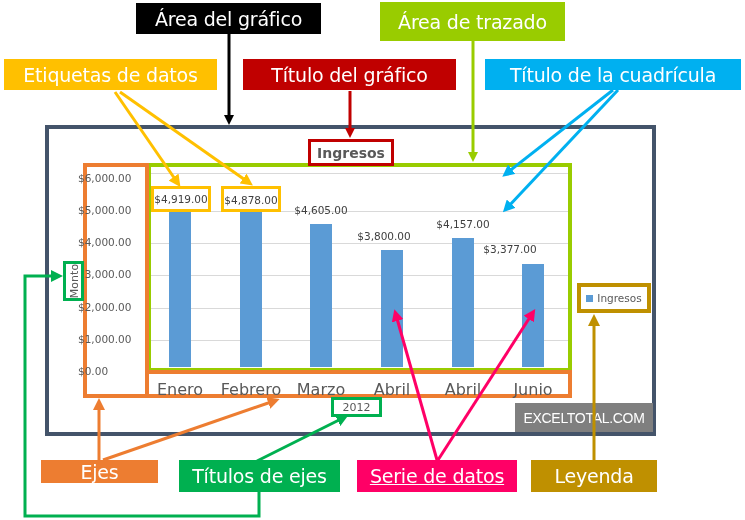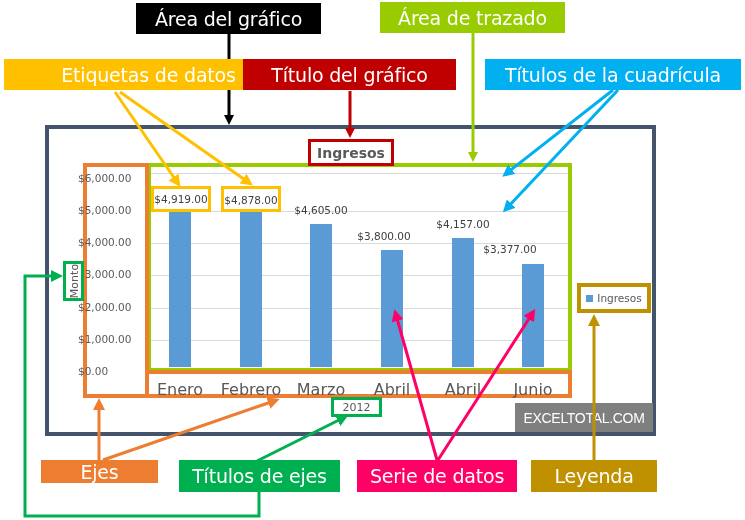--- a/index.html
+++ b/index.html
@@ -137,20 +137,20 @@
   <polyline points="259,491 259,516 25,516 25,276 57,276" fill="none" stroke="#00b050" stroke-width="3" marker-end="url(#ah-green)"></polyline>
   <line x1="257" y1="461" x2="343" y2="418" stroke="#00b050" stroke-width="3" marker-end="url(#ah-green)"></line>
 
   <line x1="437" y1="460" x2="396" y2="315" stroke="#ff0066" stroke-width="3" marker-end="url(#ah-pink)"></line>
   <line x1="438" y1="460" x2="532" y2="314" stroke="#ff0066" stroke-width="3" marker-end="url(#ah-pink)"></line>
 
   <line x1="594" y1="461" x2="594" y2="320" stroke="#bf9000" stroke-width="3" marker-end="url(#ah-gold)"></line>
 </svg>
 
 <div class="callout" style="left:136px;top:3px;width:185px;height:31px;background:#000000;">Área del gráfico</div>
-<div class="callout" style="left:380px;top:2px;width:185px;height:31px;background:#99cc00;">Área de trazado</div>
-<div class="callout" style="left:4px;top:59px;width:213px;height:31px;background:#ffc000;padding-left:38px;">Etiquetas de datos</div>
+<div class="callout" style="left:380px;top:2px;width:185px;height:39px;background:#99cc00;">Área de trazado</div>
+<div class="callout" style="left:4px;top:59px;width:213px;height:31px;background:#ffc000;">Etiquetas de datos</div>
 <div class="callout" style="left:243px;top:59px;width:213px;height:31px;background:#c00000;">Título del gráfico</div>
-<div class="callout" style="left:485px;top:59px;width:256px;height:31px;background:#00b0f0;">Títulos de la cuadrícula</div>
+<div class="callout" style="left:485px;top:59px;width:256px;height:31px;background:#00b0f0;">Título de la cuadrícula</div>
 <div class="callout" style="left:41px;top:460px;width:117px;height:23px;background:#ed7d31;">Ejes</div>
 <div class="callout" style="left:179px;top:460px;width:161px;height:32px;background:#00b050;">Títulos de ejes</div>
-<div class="callout" style="left:357px;top:460px;width:160px;height:32px;background:#ff0066;">Serie de datos</div>
+<div class="callout" style="left:357px;top:460px;width:160px;height:32px;background:#ff0066;text-decoration:underline;">Serie de datos</div>
 <div class="callout" style="left:531px;top:460px;width:126px;height:32px;background:#bf9000;">Leyenda</div>
 
 </body></html>

